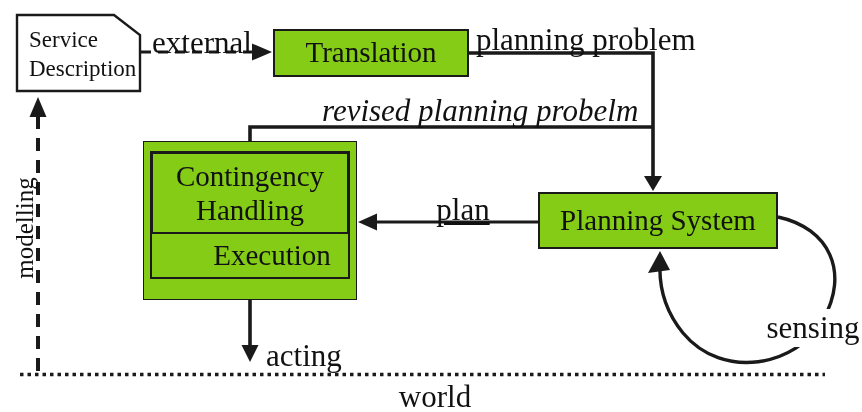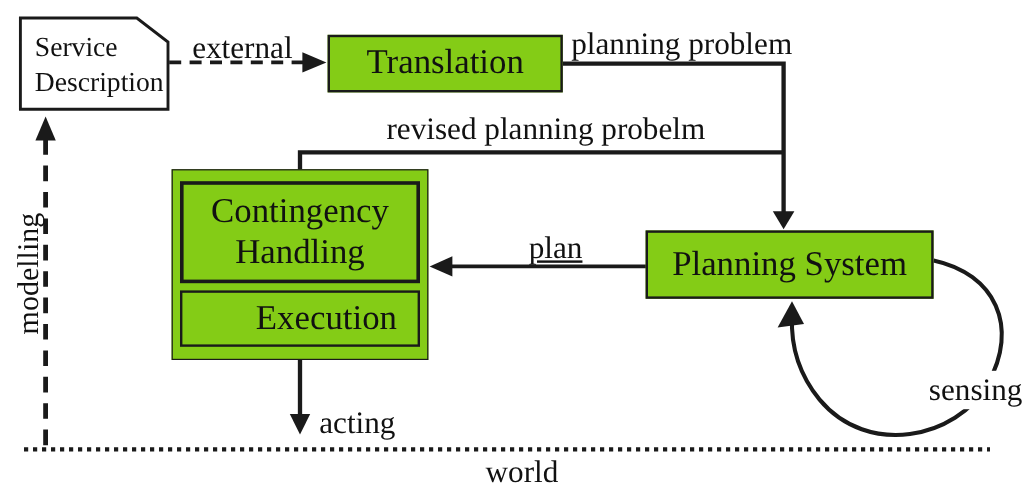--- a/index.html
+++ b/index.html
@@ -8,27 +8,27 @@
   #stage{position:absolute;left:0;top:0;width:862px;height:412px;}
   #wires{position:absolute;left:0;top:0;z-index:1;}
   .box{position:absolute;box-sizing:border-box;background:#84cc16;
        display:flex;align-items:center;justify-content:center;
        text-align:center;z-index:2;line-height:1.15;}
   .box-text{font-size:29px;color:#111;}
   #box-translation{left:273px;top:29px;width:196px;height:48px;border:2.4px solid #1a1a1a;}
   #box-planning-system{left:538px;top:192px;width:240px;height:57px;border:2.6px solid #1a1a1a;}
   #box-container{left:143px;top:141px;width:214px;height:159px;border:1.6px solid #1a1a1a;}
   #box-contingency{left:150px;top:151px;width:200px;height:85px;border:3px solid #1a1a1a;flex-direction:column;}
-  #box-execution{left:150px;top:242px;width:200px;height:47px;border:2.2px solid #1a1a1a;padding-left:44px;}
+  #box-execution{left:150px;top:232px;width:200px;height:47px;border:2.2px solid #1a1a1a;padding-left:44px;}
   #service-text{position:absolute;left:17px;top:15px;width:149px;height:76px;z-index:2;
        padding:10px 0 0 12px;box-sizing:border-box;font-size:23px;line-height:29px;}
-  .lbl{position:absolute;z-index:3;font-size:26px;white-space:nowrap;color:#111;}
+  .lbl{position:absolute;z-index:3;font-size:31px;white-space:nowrap;color:#111;}
   #lbl-external{left:150px;top:25px;width:104px;text-align:center;}
   #lbl-planning-problem{left:476px;top:22px;width:184px;text-align:center;}
-  #lbl-revised{left:322px;top:93px;width:306px;text-align:left;}
+  #lbl-revised{left:322px;top:93px;width:306px;text-align:left;font-style:italic;}
   #lbl-plan{left:413px;top:192px;width:100px;text-align:center;text-decoration:underline;}
   #lbl-acting{left:266px;top:338px;}
   #lbl-sensing{left:762px;top:309px;width:96px;text-align:center;background:#ffffff;padding:1px 3px;}
   #lbl-world{left:385px;top:379px;width:100px;text-align:center;}
   #lbl-modelling{left:-34px;top:213px;width:120px;height:30px;text-align:center;
        transform:rotate(-90deg);font-size:25px;}
 </style>
 </head>
 <body>
 

